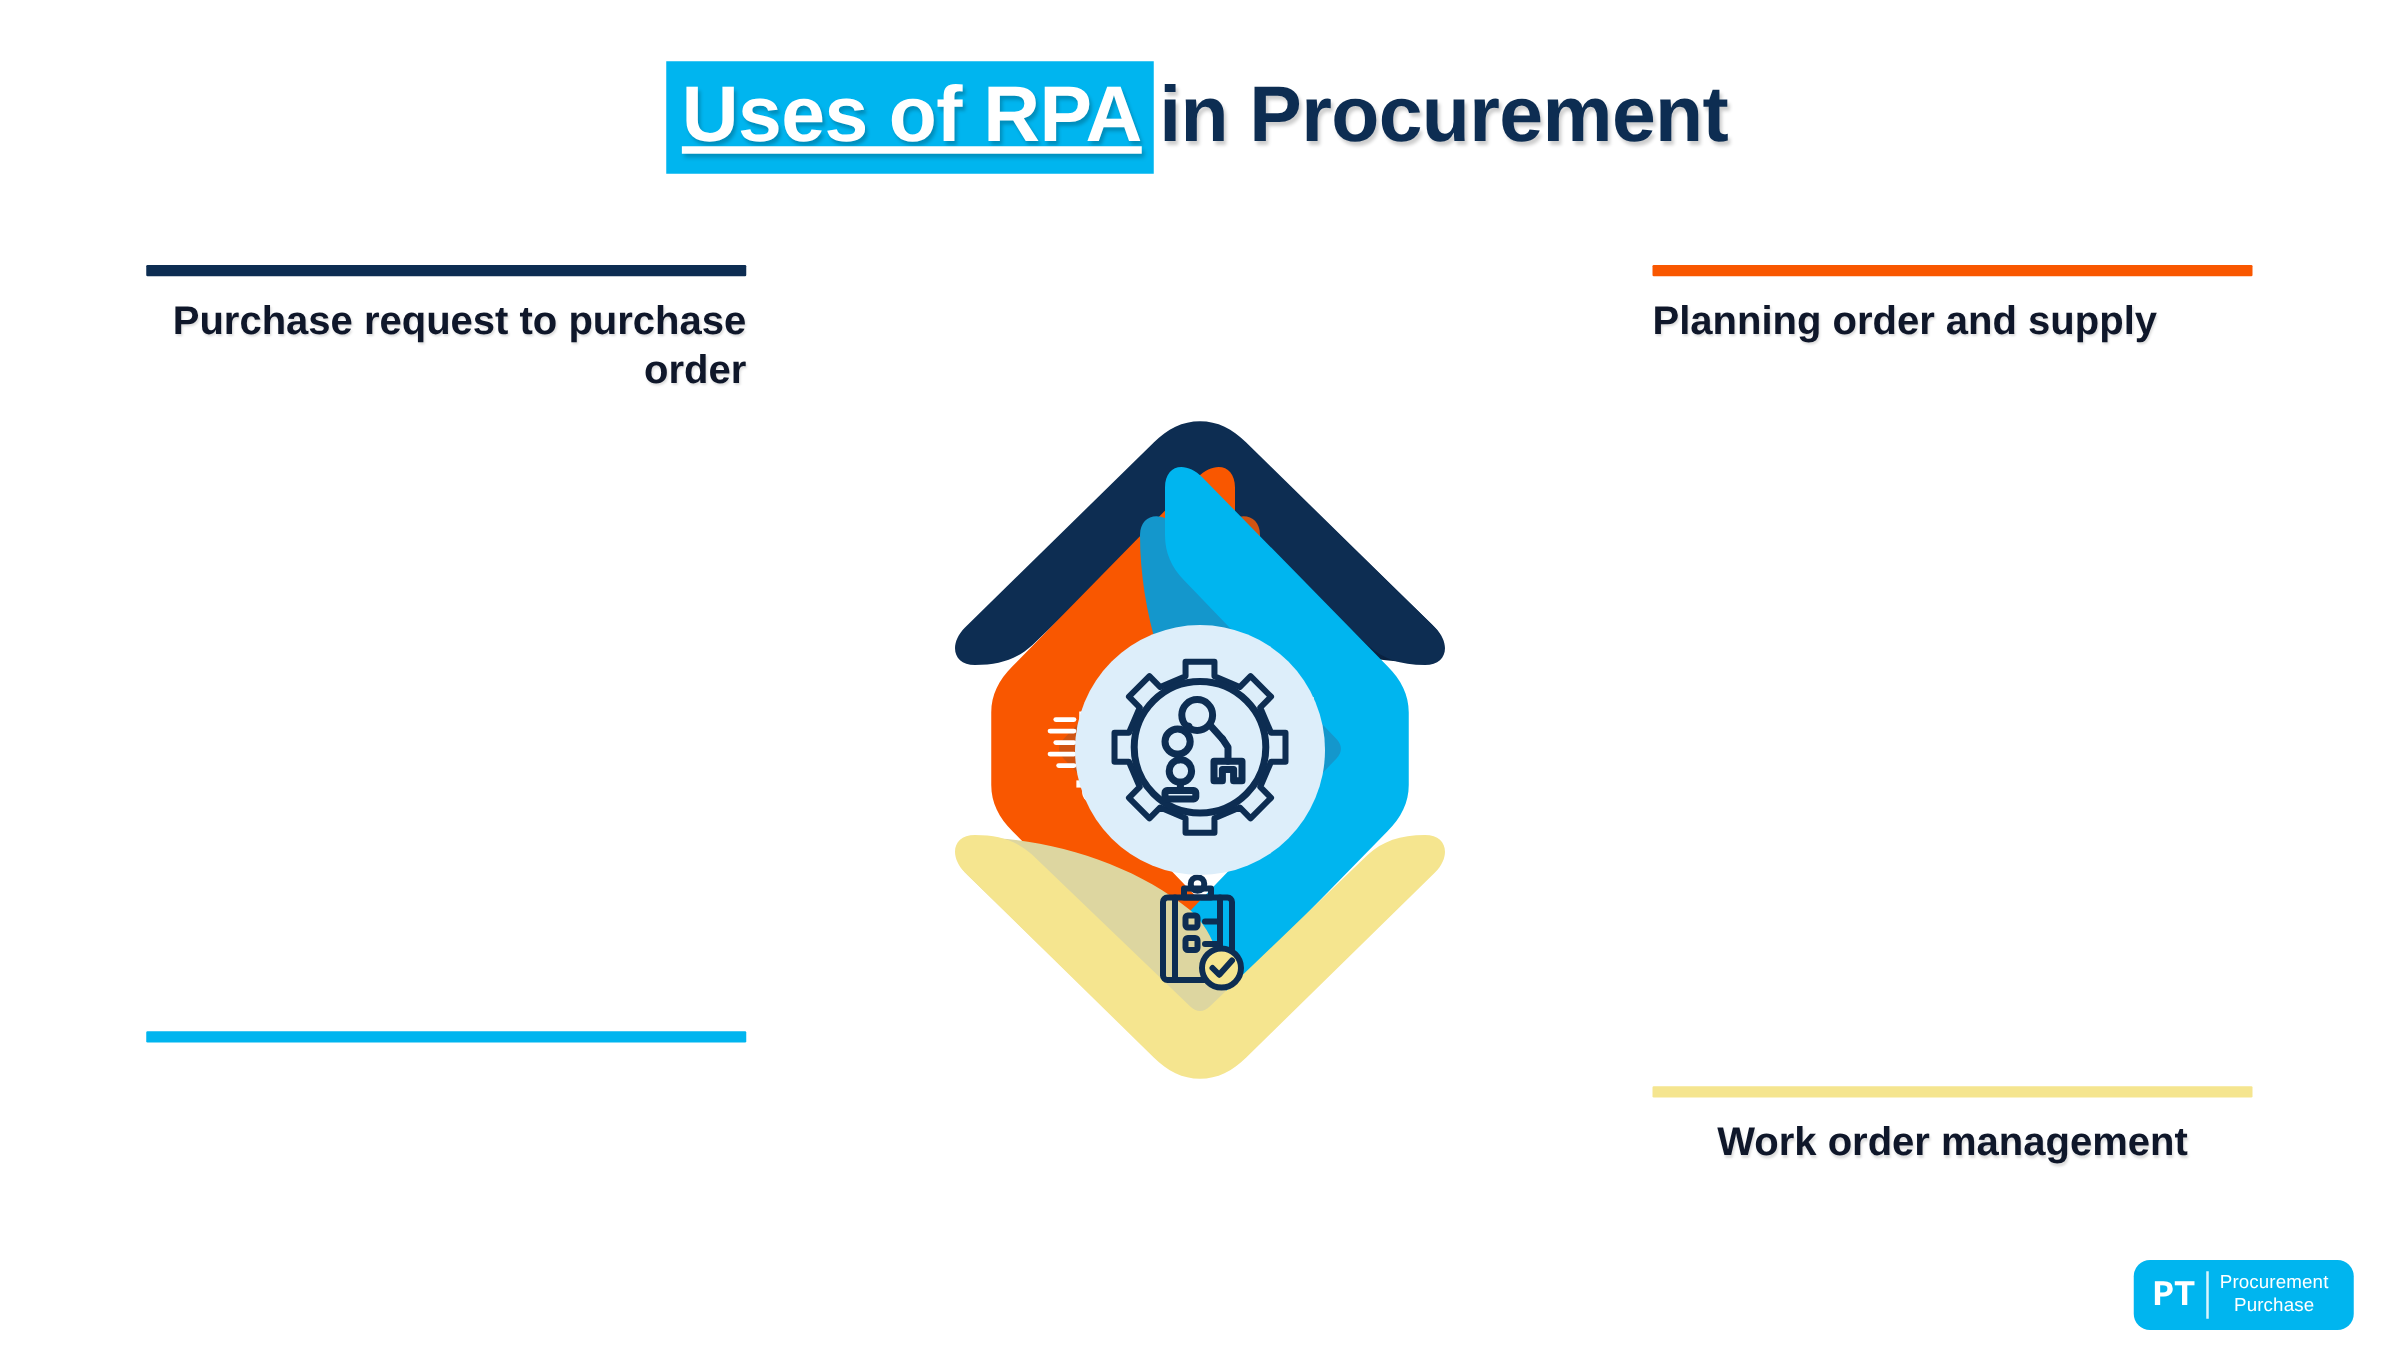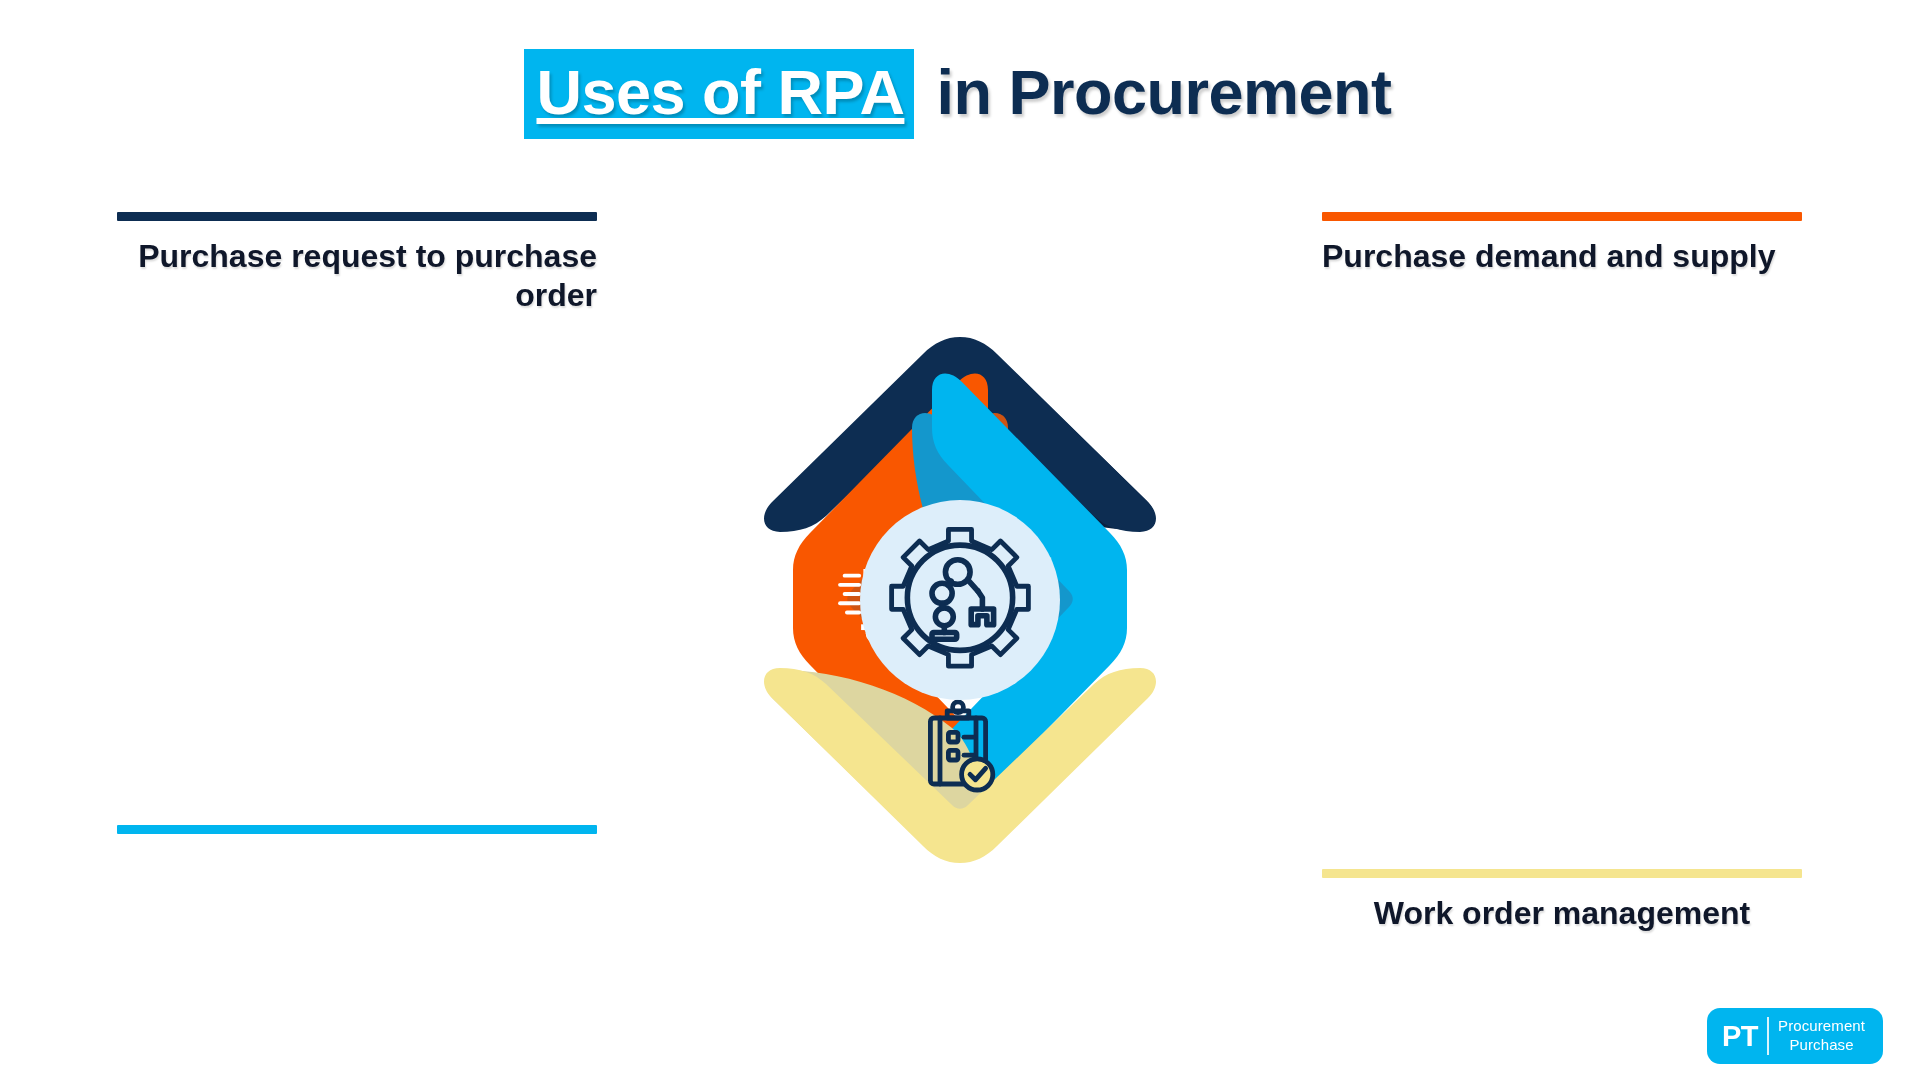--- a/index.html
+++ b/index.html
@@ -32,21 +32,21 @@
   }
   #title-highlight {
     background: #00b5ef;
     color: #ffffff;
     padding: 8px 10px 12px 12px;
     text-shadow: 2px 3px 3px rgba(0,0,0,0.22);
     text-decoration: underline;
   }
   #title-rest {
     color: #0d2d52;
-    padding: 8px 4px 12px 22px;
+    padding: 8px 4px 12px 4px;
     text-shadow: 2px 3px 3px rgba(0,0,0,0.20);
   }
 
   
   .label-block {
     position: absolute;
     width: 480px;
   }
   .label-rule {
     height: 9px;
@@ -92,20 +92,21 @@
     align-items: center;
     padding-left: 15px;
     box-sizing: border-box;
   }
   #logo-pt {
     color: #ffffff;
     font-size: 29px;
     font-weight: bold;
     letter-spacing: -0.5px;
     line-height: 1;
+    font-family: Liberation Mono, monospace;
   }
   #logo-divider {
     width: 2px;
     height: 38px;
     background: rgba(255,255,255,0.85);
     margin: 0 9px 0 9px;
   }
   #logo-words {
     display: flex;
     flex-direction: column;
@@ -126,21 +127,21 @@
   <span class="title-text" id="title-highlight">Uses of RPA</span><span class="title-text" id="title-rest">in Procurement</span>
 </div>
 
 <div class="label-block label-left" id="label-top-left">
   <div class="label-rule" style="background:#0d2d52;"></div>
   <div class="label-text">Purchase request to purchase order</div>
 </div>
 
 <div class="label-block label-right" id="label-top-right">
   <div class="label-rule" style="background:#f95700;"></div>
-  <div class="label-text">Purchase demand and supply</div>
+  <div class="label-text">Planning order and supply</div>
 </div>
 
 <div class="label-block label-left" id="label-bottom-left">
   <div class="label-rule" style="background:#00b5ef;"></div>
 </div>
 
 <div class="label-block label-right" id="label-bottom-right">
   <div class="label-rule" style="background:#f5e58f;"></div>
   <div class="label-text">Work order management</div>
 </div>

